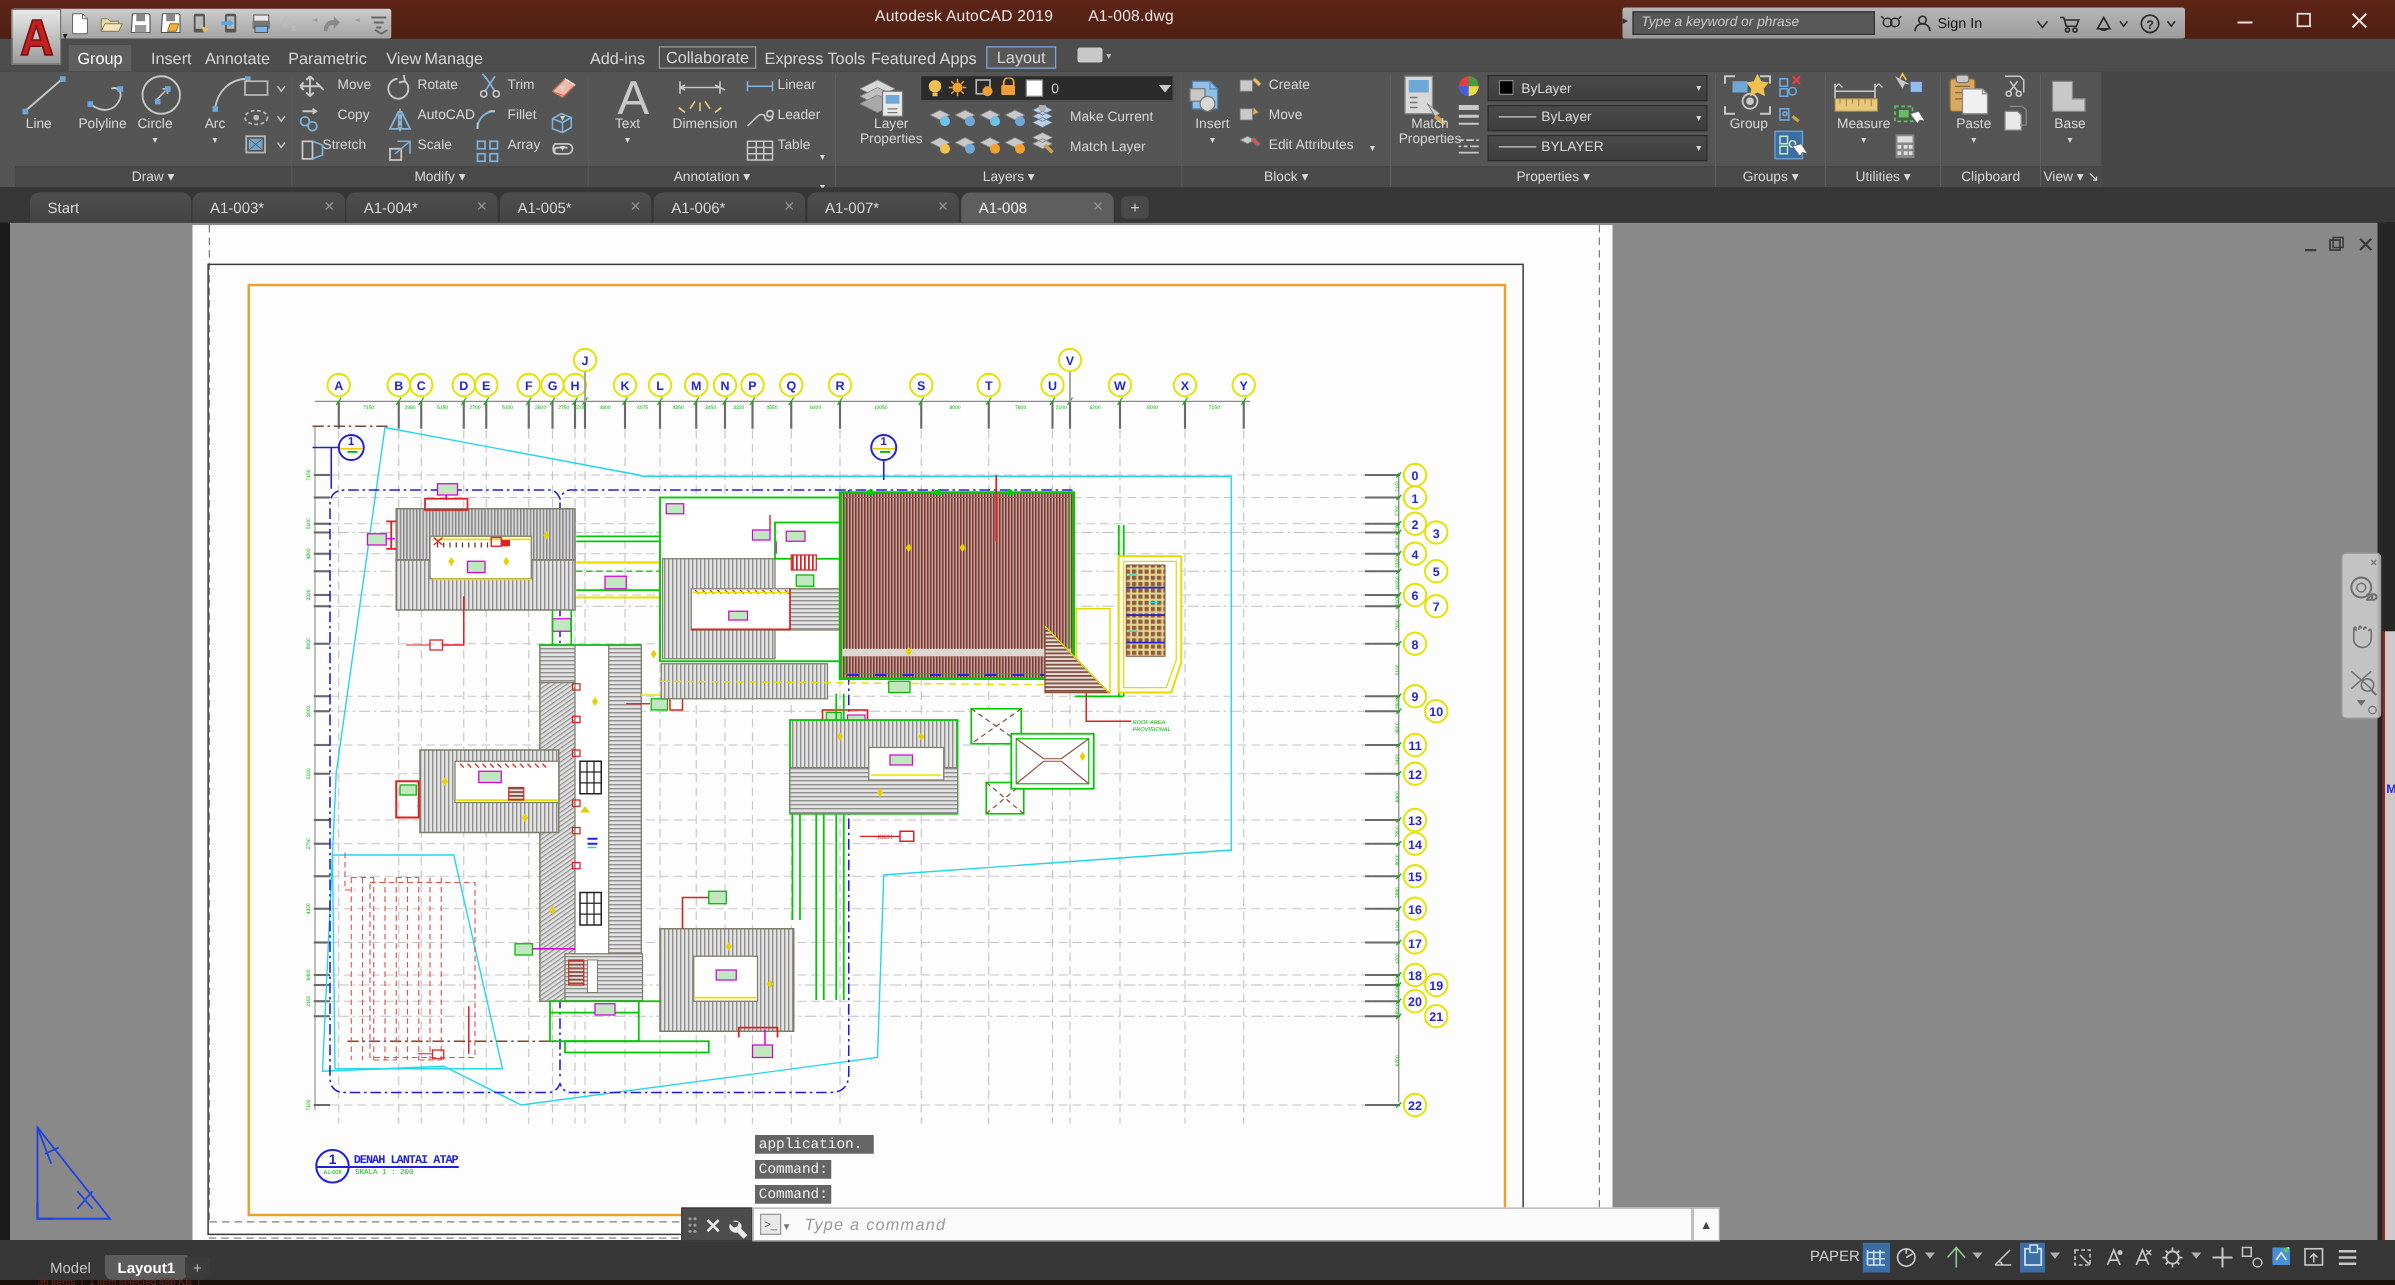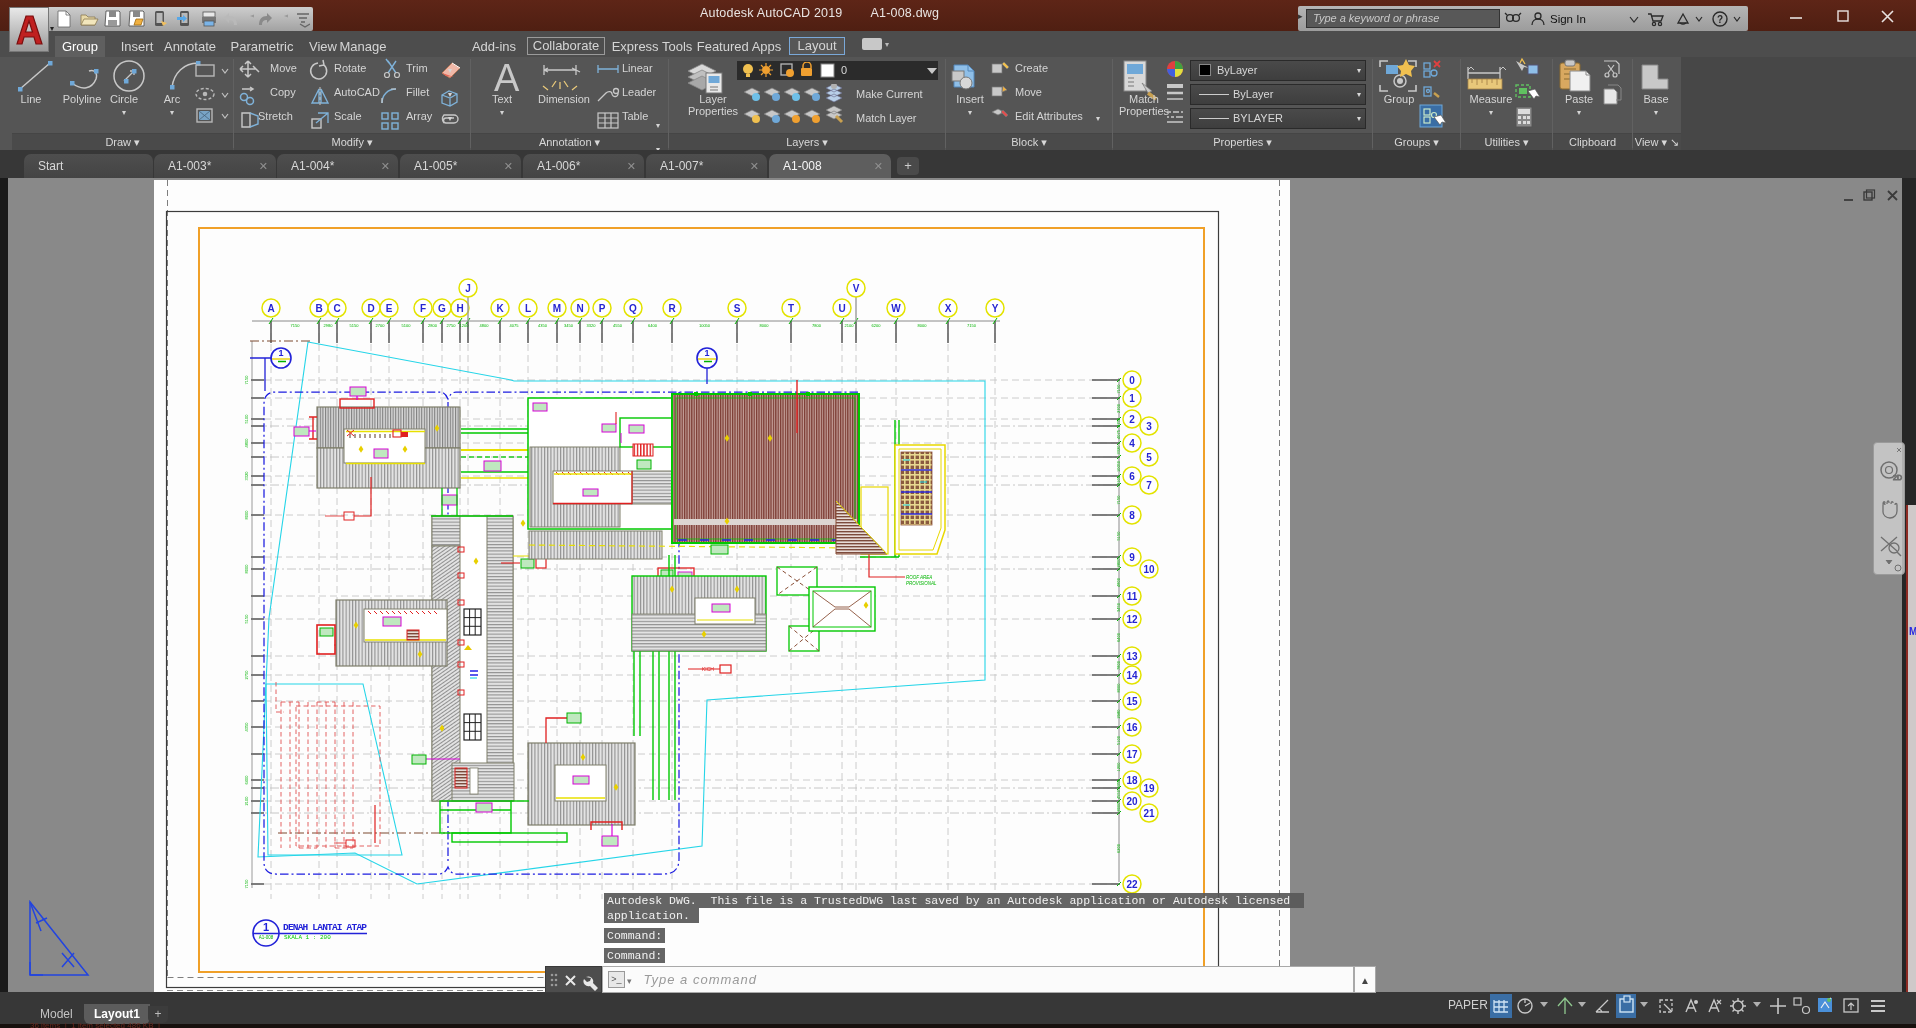--- a/index.html
+++ b/index.html
@@ -1130,21 +1130,20 @@
       <circle cx="16" cy="28" r="8" fill="none" stroke="#6f6f6f" stroke-width="1.5"></circle>
       <circle cx="16" cy="28" r="3.5" fill="none" stroke="#6f6f6f" stroke-width="1.2"></circle>
       <text x="20" y="38" font-size="7" fill="#6f6f6f">2D</text>
       <path d="M10,62 c0,-3 2,-3 2,-1 m2,1 c0,-4 2,-4 2,-1 m2,1 c0,-3 2,-3 2,-1 m2,2 c0,-2 2,-2 2,0 l0,6 c0,4 -3,7 -7,7 c-4,0 -7,-3 -7,-6 l0,-7 c0,-2 2,-2 2,0" fill="none" stroke="#6f6f6f" stroke-width="1.3"></path>
       <path d="M8,95 l16,14 m0,-14 l-16,14" stroke="#6f6f6f" stroke-width="1.3"></path>
       <circle cx="21" cy="106" r="5" fill="none" stroke="#6f6f6f" stroke-width="1.3"></circle>
       <path d="M24,110 l4,4" stroke="#6f6f6f" stroke-width="1.5"></path>
       <path d="M13,118 l3,4 3,-4" fill="#6f6f6f"></path>
       <circle cx="25" cy="126" r="3" fill="none" stroke="#6f6f6f" stroke-width="1"></circle>
     </svg>
-    <div class="ovl" style="left:604px;top:893px;width:700px;height:15px">Autodesk DWG.  This file is a TrustedDWG last saved by an Autodesk application or Autodesk licensed</div>
     <div class="ovl" style="left:604px;top:908px;width:95px;height:15px">application.</div>
     <div class="ovl" style="left:604px;top:928px">Command:</div>
     <div class="ovl" style="left:604px;top:948px">Command:</div>
     <div id="cmdbar">
       <div id="cmdgrip"><svg width="57" height="27">
           <g fill="#9a9a9a">
             <circle cx="6" cy="8" r="1.3"></circle>
             <circle cx="10" cy="8" r="1.3"></circle>
             <circle cx="6" cy="13" r="1.3"></circle>
             <circle cx="10" cy="13" r="1.3"></circle>

